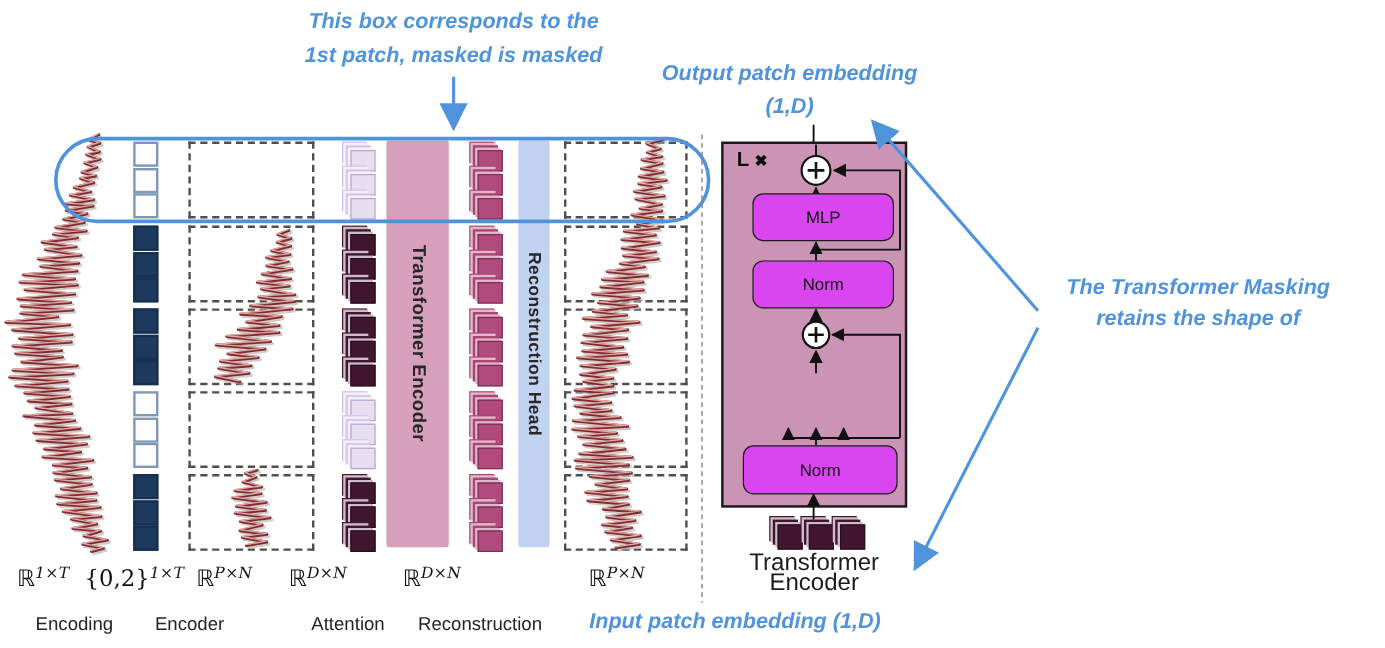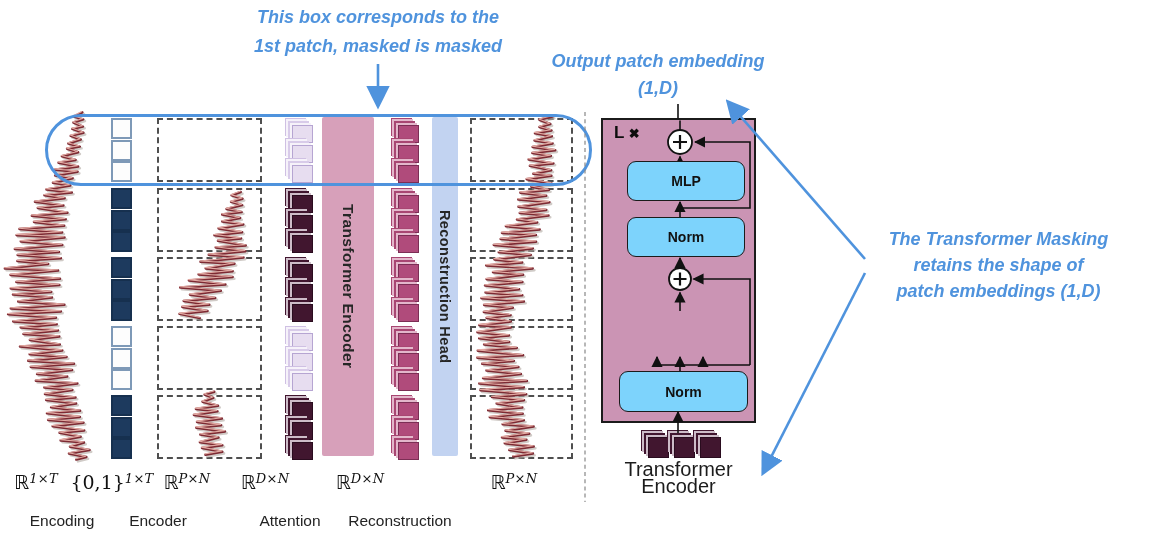--- a/index.html
+++ b/index.html
@@ -44,22 +44,22 @@
   .math{position:absolute;top:471px;transform:translateX(-50%);color:#111;white-space:nowrap;z-index:3;
         font-family:"DejaVu Serif",serif;font-size:19px;}
   .math .bb{font-family:"DejaVu Sans",sans-serif;font-size:19px;}
   .math sup{font-family:"DejaVu Serif",serif;font-style:italic;font-size:13px;vertical-align:6px;letter-spacing:.3px;}
   .slabel{position:absolute;top:512px;transform:translateX(-50%);color:#232323;font-size:15.5px;font-weight:500;z-index:3;white-space:nowrap;}
 
   
   .block{position:absolute;left:601px;top:118px;width:155px;height:305px;background:#cb94b4;
          border:2px solid #1b1b1b;box-sizing:border-box;z-index:3;}
   .block svg{position:absolute;left:0;top:0;z-index:1;}
-  .bbox{position:absolute;background:#7dd3fc;border:1.6px solid #1b1b1b;border-radius:9px;z-index:2;
-        display:flex;align-items:center;justify-content:center;color:#111;font-weight:700;font-size:14px;text-align:center;}
+  .bbox{position:absolute;background:#d946ef;border:1.6px solid #1b1b1b;border-radius:9px;z-index:2;
+        display:flex;align-items:center;justify-content:center;color:#111;font-weight:400;font-size:14px;text-align:center;}
   .bbox.mlp{left:24px;top:41px;width:116px;height:38px;}
   .bbox.norm1{left:24px;top:97px;width:116px;height:38px;}
   .bbox.mha{left:21px;top:191px;width:120px;height:44px;font-size:13.5px;line-height:15px;}
   .bbox.norm2{left:16px;top:251px;width:127px;height:39px;}
   .lx{position:absolute;left:11px;top:3px;color:#0d0d0d;font-weight:700;font-size:17px;z-index:2;}
   .lx .xsym{font-size:13px;}
 
   .blockCaption{position:absolute;left:601px;top:461px;width:155px;text-align:center;color:#1c1c1c;
                 font-size:20px;line-height:17px;z-index:3;}
 
@@ -166,21 +166,21 @@
 
   <div class="vbar" id="encoderBar">
     <span>Transformer Encoder</span>
   </div>
   <div class="vbar" id="reconBar">
     <span>Reconstruction Head</span>
   </div>
 
   <div id="mathRow">
       <div class="math" style="left: 36px;"><span class="bb">ℝ</span><sup>1×T</sup></div>
-      <div class="math" style="left: 112px;"><span>{0,1}</span><sup>1×T</sup></div>
+      <div class="math" style="left: 112px;"><span>{0,2}</span><sup>1×T</sup></div>
       <div class="math" style="left: 187px;"><span class="bb">ℝ</span><sup>P×N</sup></div>
       <div class="math" style="left: 265px;"><span class="bb">ℝ</span><sup>D×N</sup></div>
       <div class="math" style="left: 360px;"><span class="bb">ℝ</span><sup>D×N</sup></div>
       <div class="math" style="left: 514px;"><span class="bb">ℝ</span><sup>P×N</sup></div>
     </div>
   <div id="stageRow">
       <div class="slabel" style="left: 62px;">Encoding</div>
       <div class="slabel" style="left: 158px;">Encoder</div>
       <div class="slabel" style="left: 290px;">Attention</div>
       <div class="slabel" style="left: 400px;">Reconstruction</div>
@@ -236,22 +236,22 @@
     <span>This box corresponds to the</span><br>
     <span>1st patch, masked is masked</span>
   </div>
   <div class="note" id="outNote">
     <span>Output patch embedding</span><br>
     <span>(1,D)</span>
   </div>
   <div class="note" id="retainNote">
     <span>The Transformer Masking</span><br>
     <span>retains the shape of</span><br>
-    <span>patch embeddings (1,D)</span>
-  </div>
+  </div>
+  <div class="note" id="inNote">Input patch embedding (1,D)</div>
 
   <svg id="overlay" class="layer" width="1154" height="540">
       <defs>
         <marker id="abl" viewBox="0 0 10 10" refX="8.5" refY="5" markerWidth="9" markerHeight="9" orient="auto">
           <path d="M0,0L10,5L0,10Z" fill="#4f93dd"></path>
         </marker>
         <marker id="abk" viewBox="0 0 10 10" refX="9" refY="5" markerWidth="7" markerHeight="7" orient="auto">
           <path d="M0,0L10,5L0,10Z" fill="#111"></path>
         </marker>
       </defs>

